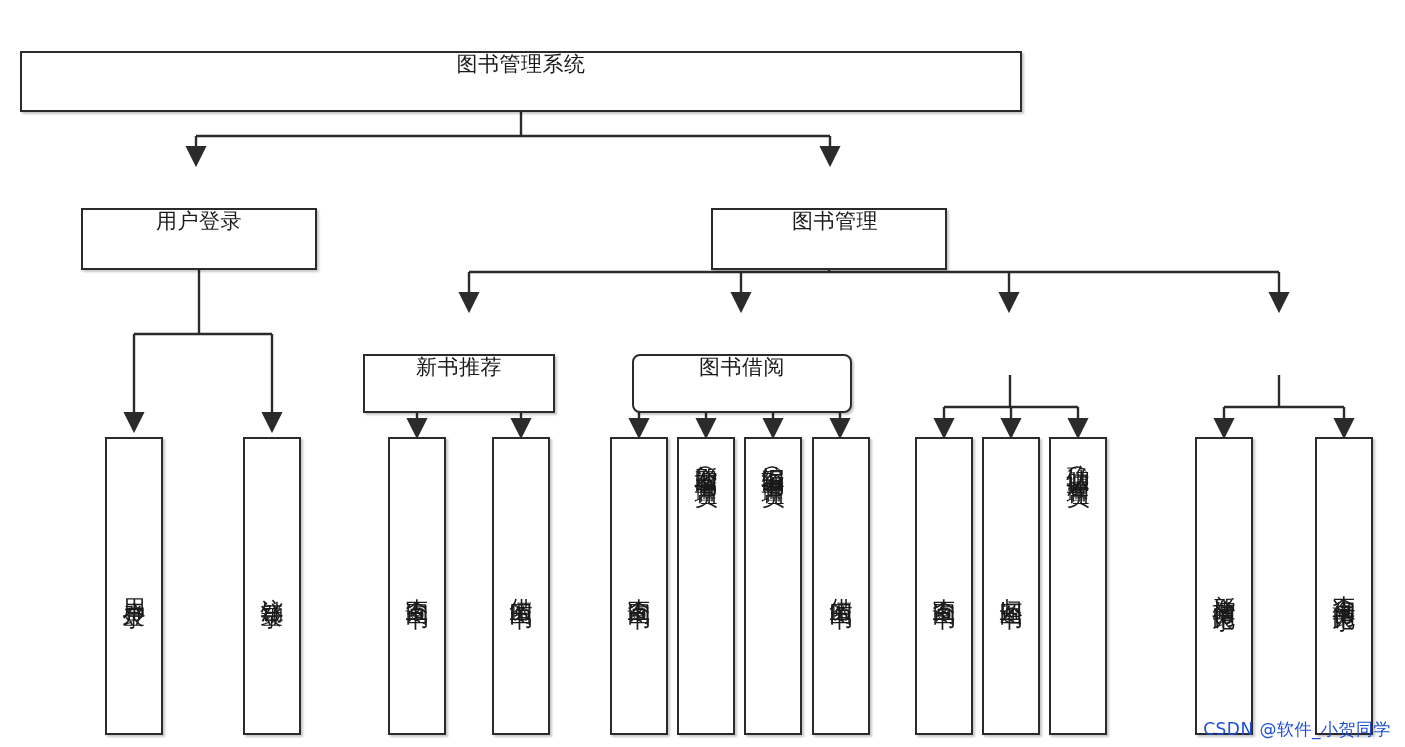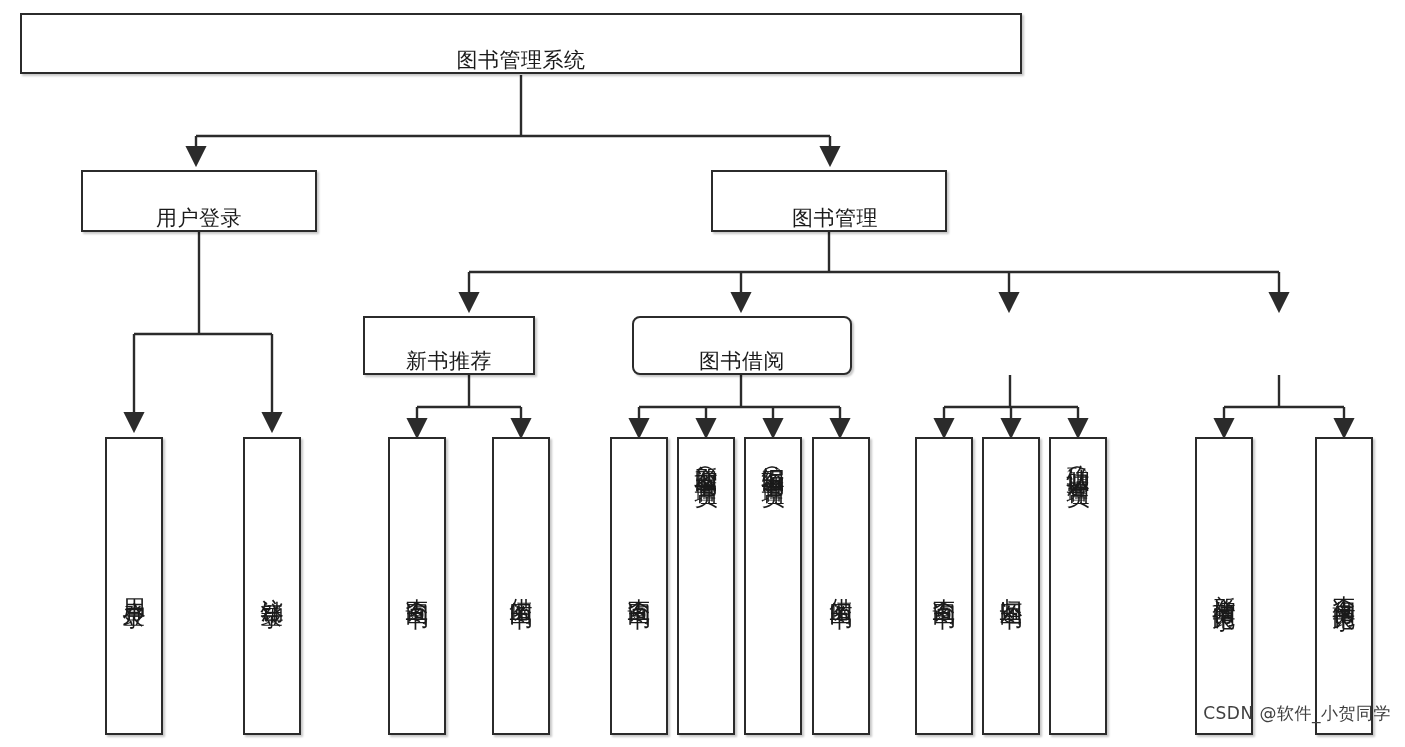--- a/index.html
+++ b/index.html
@@ -34,23 +34,24 @@
     fill: none;
     stroke-linecap: butt;
   }
   .node-box {
     position: absolute;
     box-sizing: border-box;
     background: #ffffff;
     border: 2.2px solid #2b2b2b;
     box-shadow: 2px 2px 2px rgba(0,0,0,0.22);
     display: flex;
-    align-items: flex-end;
+    align-items: flex-start;
     justify-content: center;
     overflow: hidden;
+    margin-top: 38px;
   }
   .node-label {
     font-size: 21px;
     color: #1a1a1a;
     line-height: 1.1;
     white-space: nowrap;
     letter-spacing: 0.5px;
   }
   .leaf-box {
     position: absolute;
@@ -75,23 +76,23 @@
   .leaf-label.mid {
     top: 50%;
     transform: translate(-50%, -50%);
   }
   .leaf-label.top {
     top: 8px;
   }
   #watermark {
     position: absolute;
     right: 14px;
-    bottom: 22px;
+    bottom: 6px;
     font-size: 17px;
-    color: #404040;
+    color: #1d4ed8;
     letter-spacing: 0.5px;
     white-space: nowrap;
     user-select: none;
     pointer-events: none;
   }
 </style>
 </head>
 <body>
 
 <div id="diagram-root">
@@ -149,21 +150,21 @@
   </div>
 
   <div class="node-box" style="left:81px; top:170px; width:236px; height:62px;">
     <span class="node-label">用户登录</span>
   </div>
 
   <div class="node-box" style="left:711px; top:170px; width:236px; height:62px;padding-left:12px;">
     <span class="node-label">图书管理</span>
   </div>
 
-  <div class="node-box" style="left:363px; top:316px; width:172px; height:59px;">
+  <div class="node-box" style="left:363px; top:316px; width:192px; height:59px;">
     <span class="node-label">新书推荐</span>
   </div>
 
   <div class="node-box" style="left:632px; top:316px; width:220px; height:59px;border-radius:8px;">
     <span class="node-label">图书借阅</span>
   </div>
 
 
 
   <div class="leaf-box" style="left:105px; top:437px; width:58px; height:298px;">

